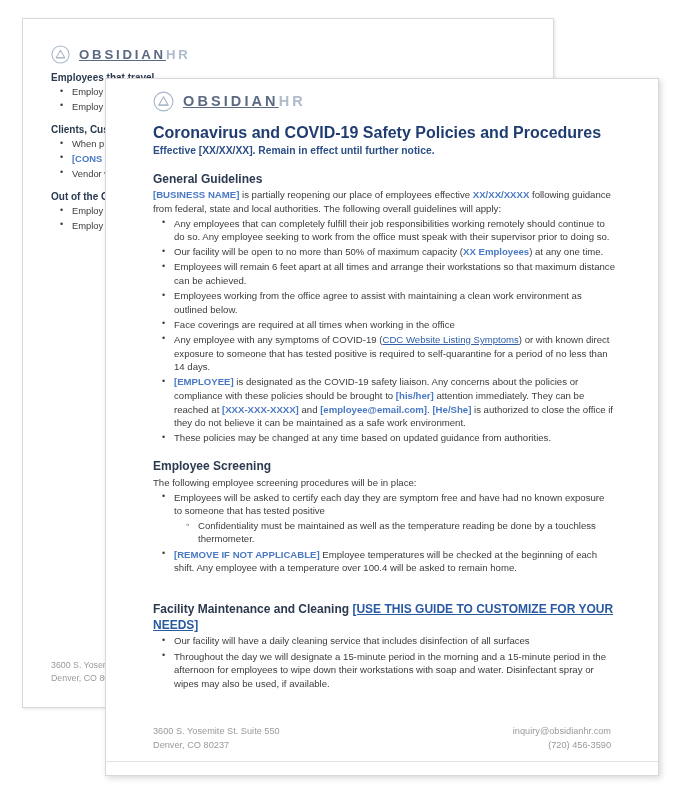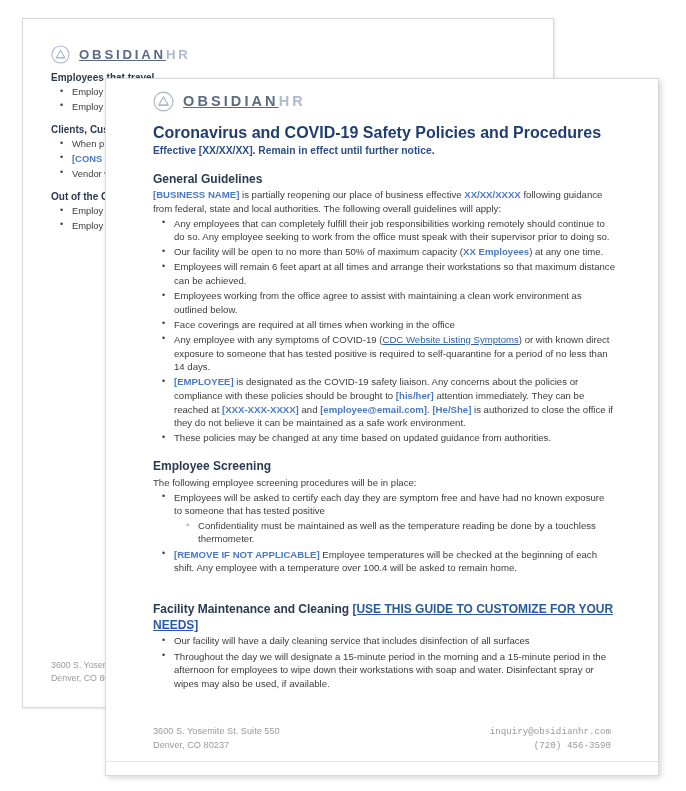--- a/index.html
+++ b/index.html
@@ -152,21 +152,21 @@
     position: absolute;
     left: 47px;
     right: 47px;
     bottom: 22px;
     display: flex;
     justify-content: space-between;
     color: #9a9a9a;
     font-size: 9.2px;
     line-height: 1.5;
   }
-  .footer-right { text-align: right; font-family: Liberation Mono, monospace; }
+  .footer-right { text-align: right; }
   .footer-rule {
     position: absolute;
     left: 0;
     right: 0;
     bottom: 13px;
     height: 1px;
     background: #e2e2e2;
   }
   .footer-back {
     position: absolute;
@@ -249,21 +249,21 @@
     </svg>
     <span class="logo-text"><span class="logo-obsidian">OBSIDIAN</span><span class="logo-hr">HR</span></span>
   </div>
 
   <div class="front-body">
 
     <h1 class="doc-title">Coronavirus and COVID-19 Safety Policies and Procedures</h1>
     <div class="doc-subtitle">Effective [XX/XX/XX]. Remain in effect until further notice.</div>
 
     <h2 class="section">General Guidelines</h2>
-    <p class="intro"><span class="blue">[BUSINESS NAME]</span><span> is partially reopening our place of business effective </span><span class="blue">XX/XX/XXXX</span><span> following guidance from federal, state and local authorities. The following overall guidelines will apply:</span></p>
+    <p class="intro"><span class="blue">[BUSINESS NAME]</span><span> is partially reopening our place of employees effective </span><span class="blue">XX/XX/XXXX</span><span> following guidance from federal, state and local authorities. The following overall guidelines will apply:</span></p>
 
     <ul class="bul">
       <li><span>Any employees that can completely fulfill their job responsibilities working remotely should continue to do so. Any employee seeking to work from the office must speak with their supervisor prior to doing so.</span></li>
 
       <li><span>Our facility will be open to no more than 50% of maximum capacity (</span><span class="blue">XX Employees</span><span>) at any one time.</span></li>
 
       <li><span>Employees will remain 6 feet apart at all times and arrange their workstations so that maximum distance can be achieved.</span></li>
       <li><span>Employees working from the office agree to assist with maintaining a clean work environment as outlined below.</span></li>
       <li><span>Face coverings are required at all times when working in the office</span></li>
 

